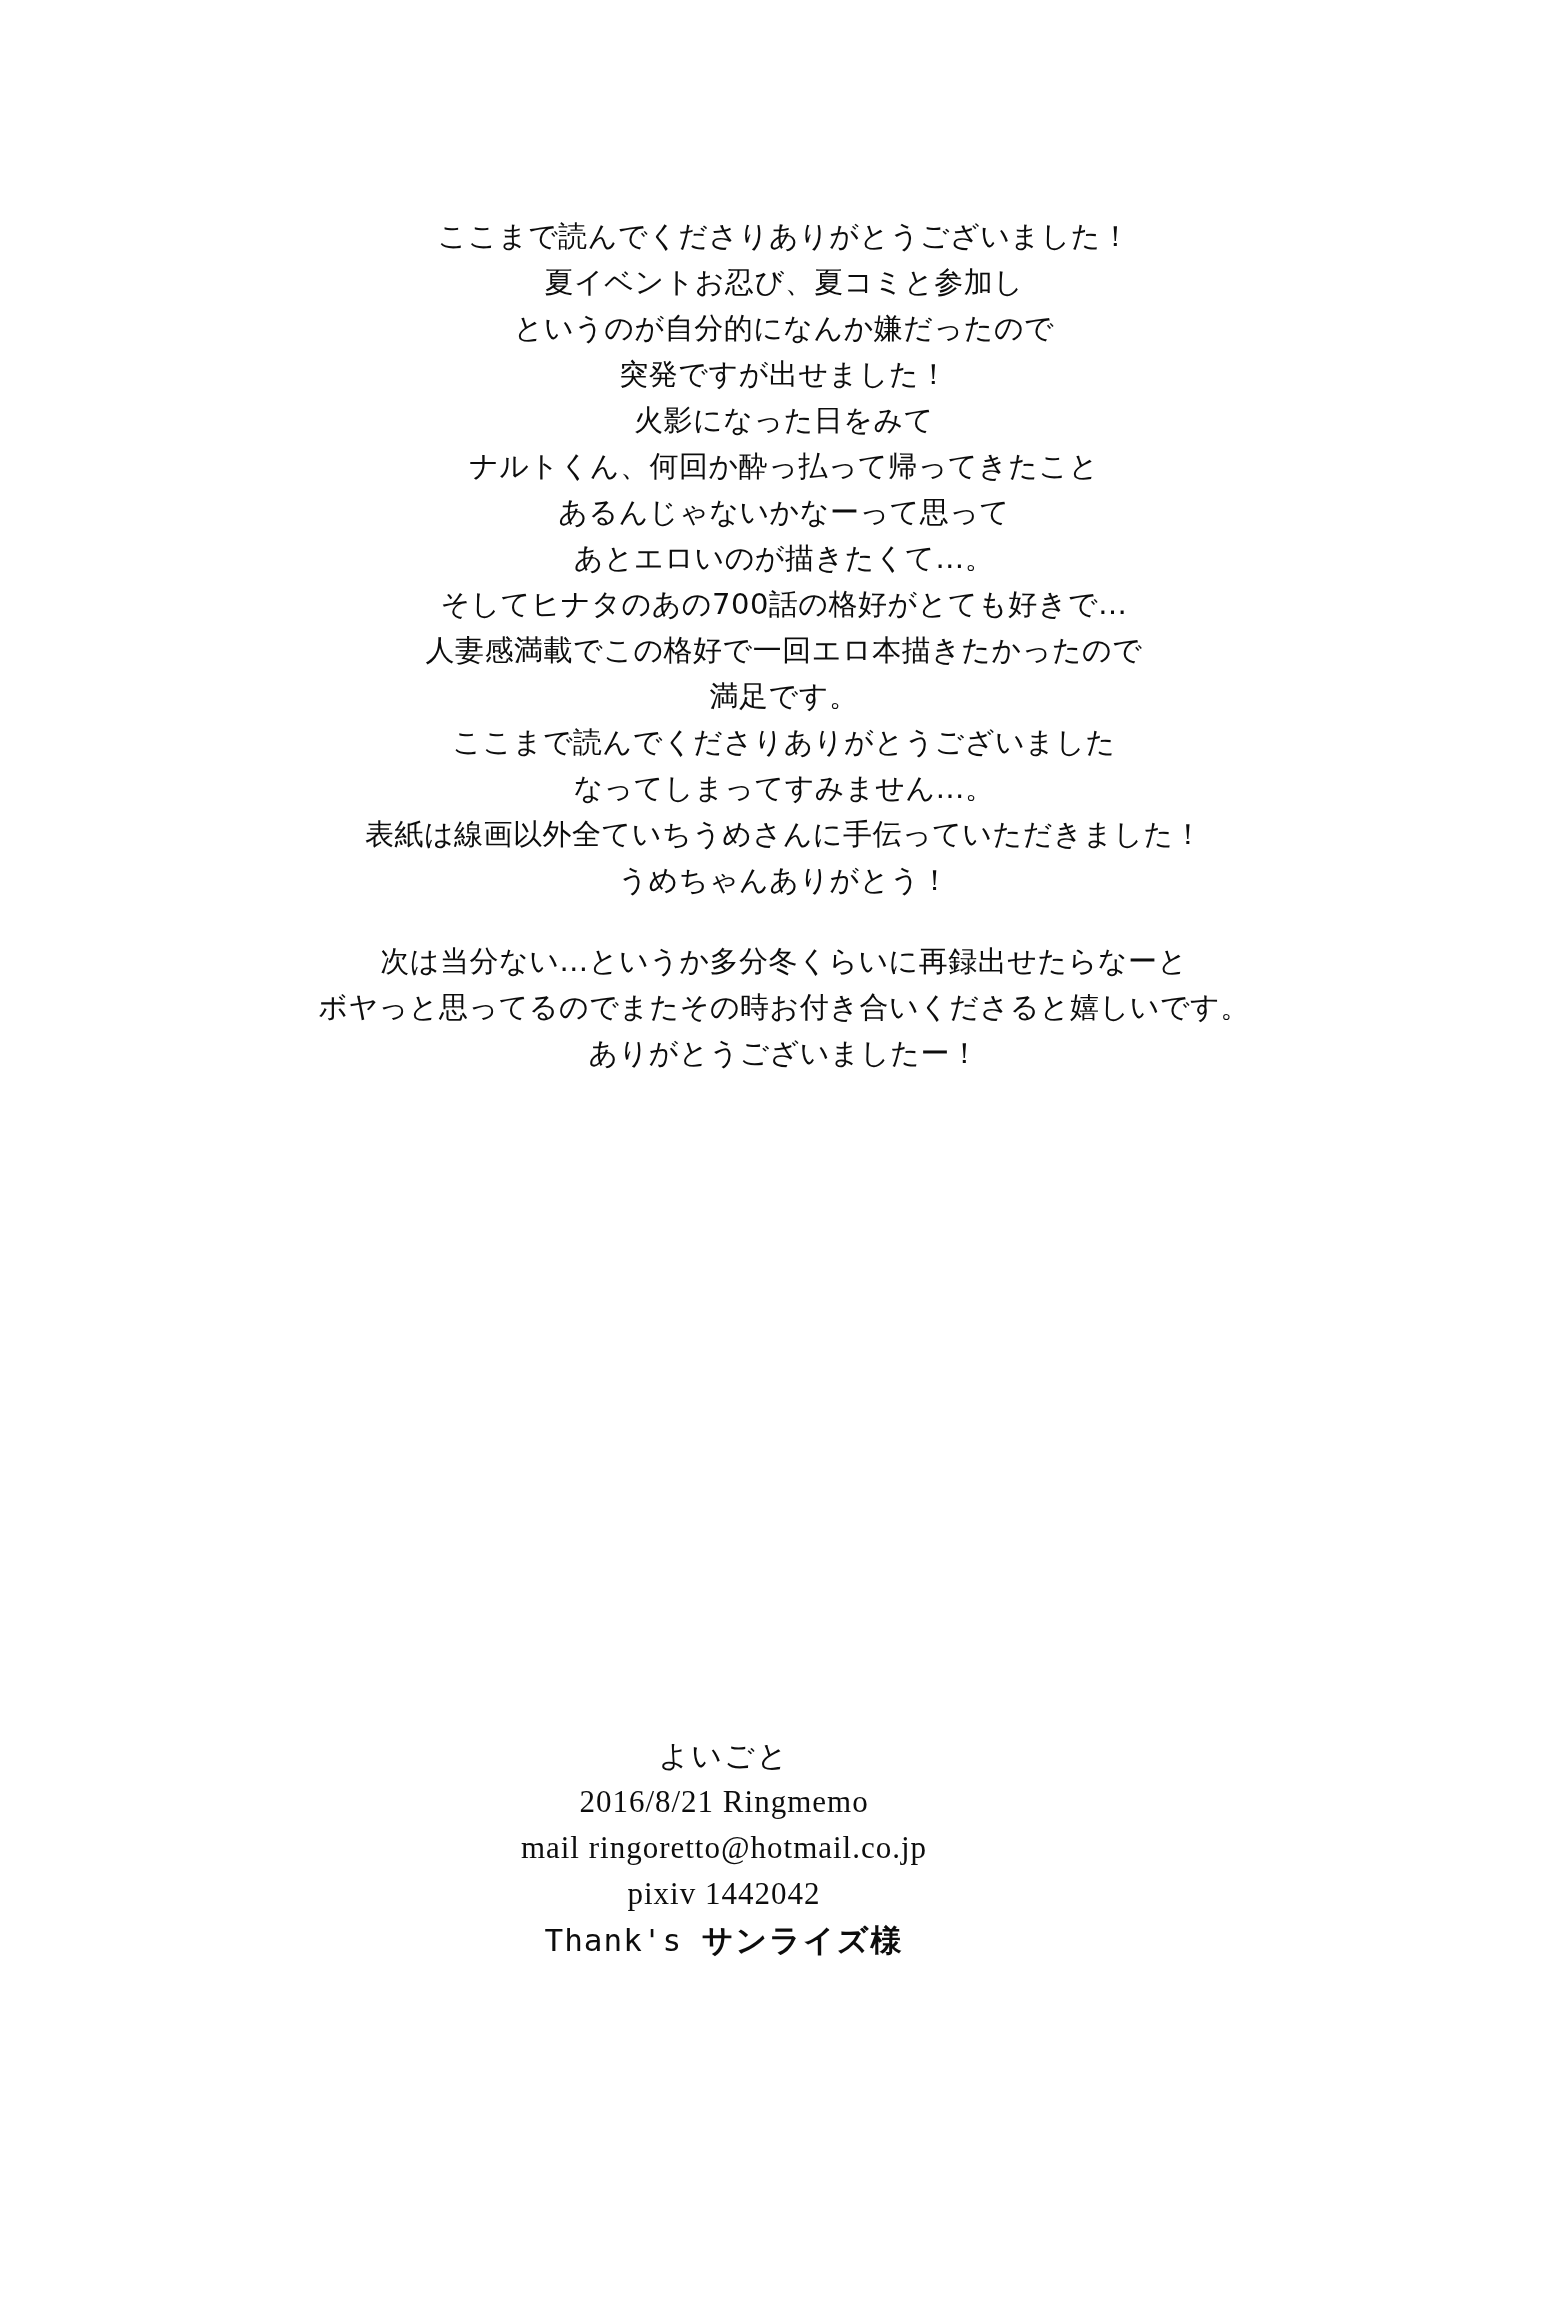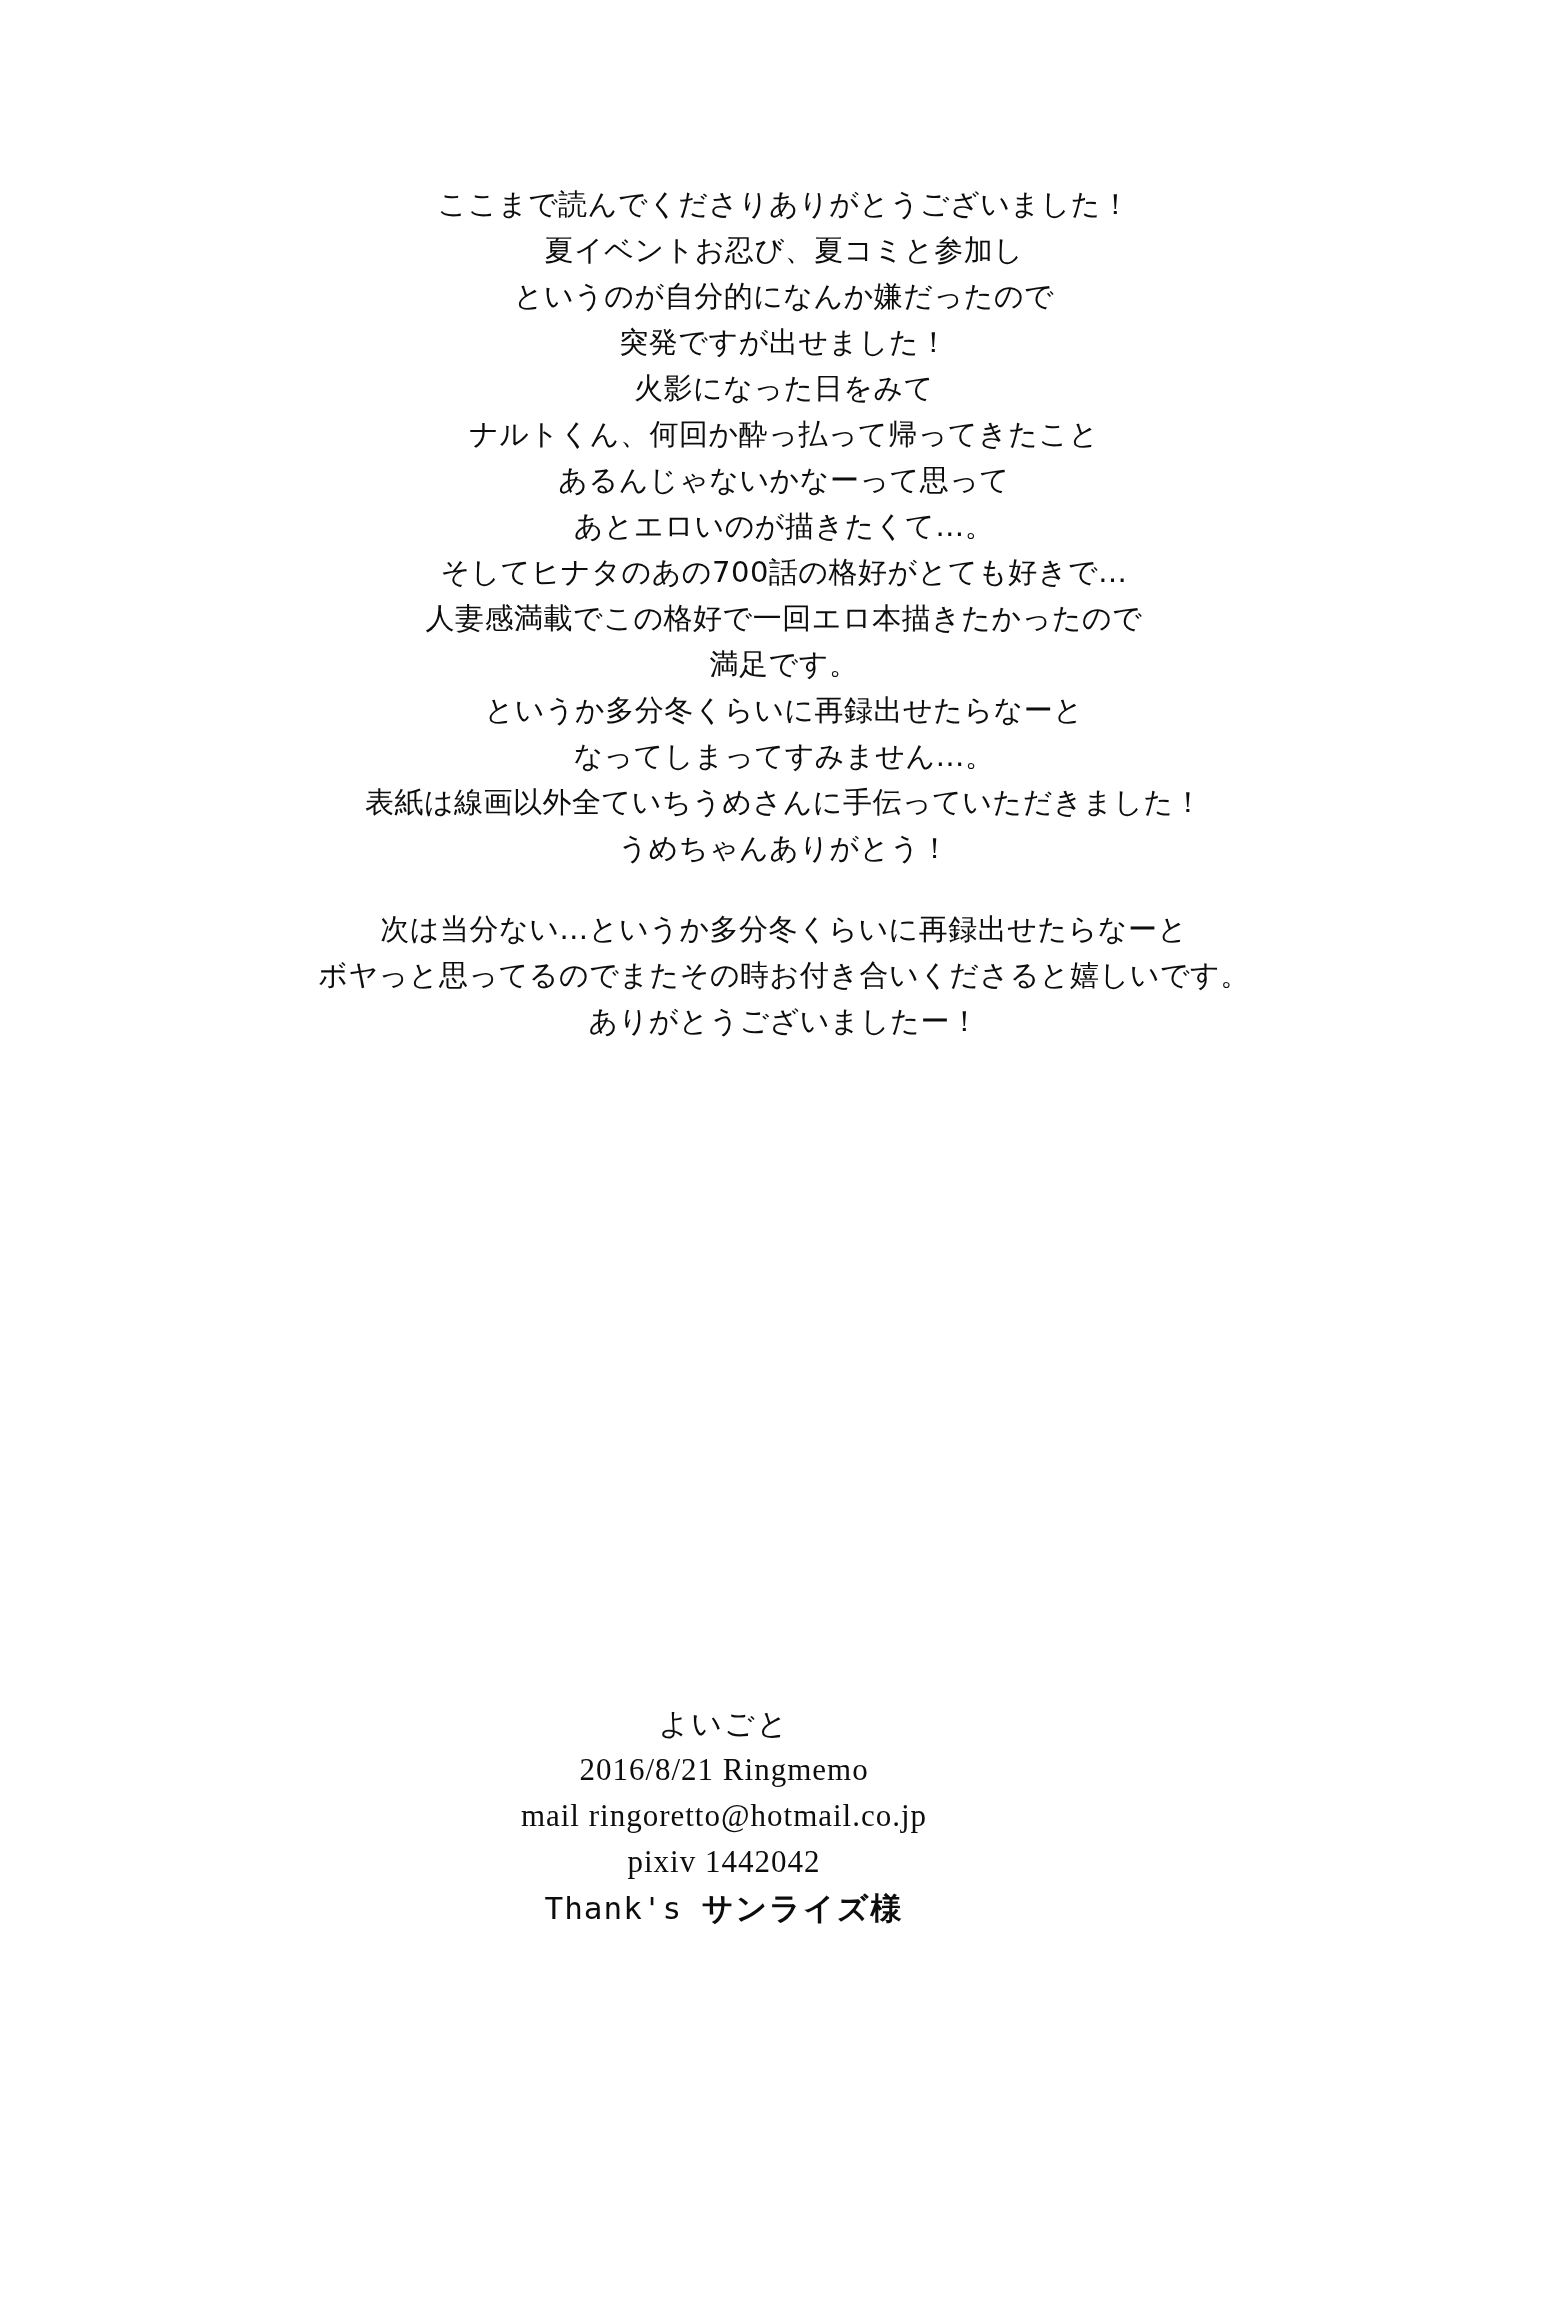--- a/index.html
+++ b/index.html
@@ -12,20 +12,21 @@
     background: #ffffff;
     font-family: "DejaVu Sans", sans-serif;
     color: #111111;
     position: relative;
     overflow: hidden;
   }
 
   .page {
     position: absolute;
     inset: 0;
+    margin-top: 32px;
   }
 
   
   .afterword {
     position: absolute;
     top: 181px;
     left: 0;
     width: 1568px;
     text-align: center;
   }
@@ -84,21 +85,21 @@
     <div class="line">夏イベントお忍び、夏コミと参加し</div>
     <div class="line">というのが自分的になんか嫌だったので</div>
     <div class="line">突発ですが出せました！</div>
     <div class="line">火影になった日をみて</div>
     <div class="line">ナルトくん、何回か酔っ払って帰ってきたこと</div>
     <div class="line">あるんじゃないかなーって思って</div>
     <div class="line">あとエロいのが描きたくて…。</div>
     <div class="line">そしてヒナタのあの700話の格好がとても好きで…</div>
     <div class="line">人妻感満載でこの格好で一回エロ本描きたかったので</div>
     <div class="line">満足です。</div>
-    <div class="line">というか多分冬くらいに再録出せたらなーと</div>
+    <div class="line">ここまで読んでくださりありがとうございました</div>
     <div class="line">なってしまってすみません…。</div>
     <div class="line">表紙は線画以外全ていちうめさんに手伝っていただきました！</div>
     <div class="line">うめちゃんありがとう！</div>
 
     <div class="line spacer"></div>
 
     <div class="line">次は当分ない…というか多分冬くらいに再録出せたらなーと</div>
     <div class="line">ボヤっと思ってるのでまたその時お付き合いくださると嬉しいです。</div>
     <div class="line">ありがとうございましたー！</div>
   </div>

